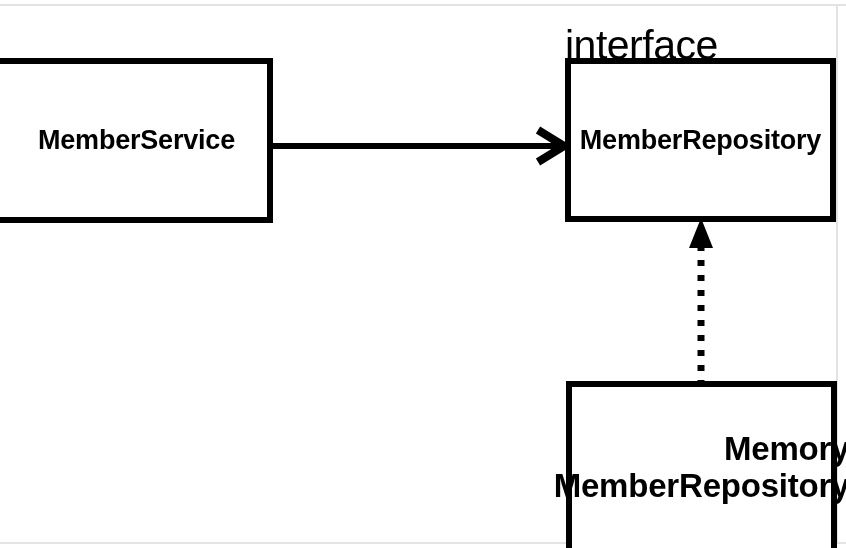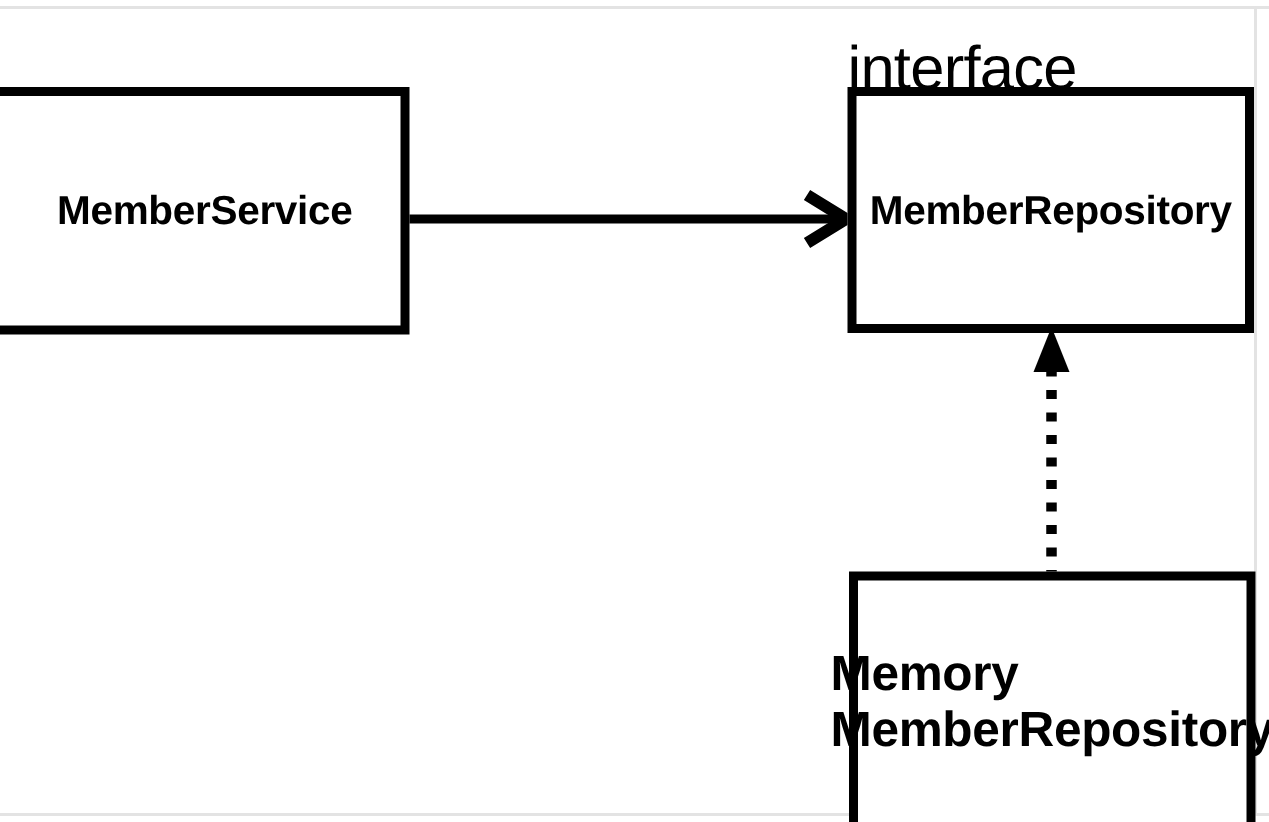--- a/index.html
+++ b/index.html
@@ -32,21 +32,21 @@
     border: 6px solid #000000;
     background: #ffffff;
     display: flex;
     align-items: center;
     justify-content: center;
     z-index: 3;
   }
   .uml-box-label {
     font-weight: bold;
     color: #000000;
-    text-align: left;
+    text-align: right;
     line-height: 1.12;
     white-space: pre-line;
     letter-spacing: -0.2px;
   }
 
   
   #box-member-service {
     left: -6px;
     top: 58px;
     width: 279px;

